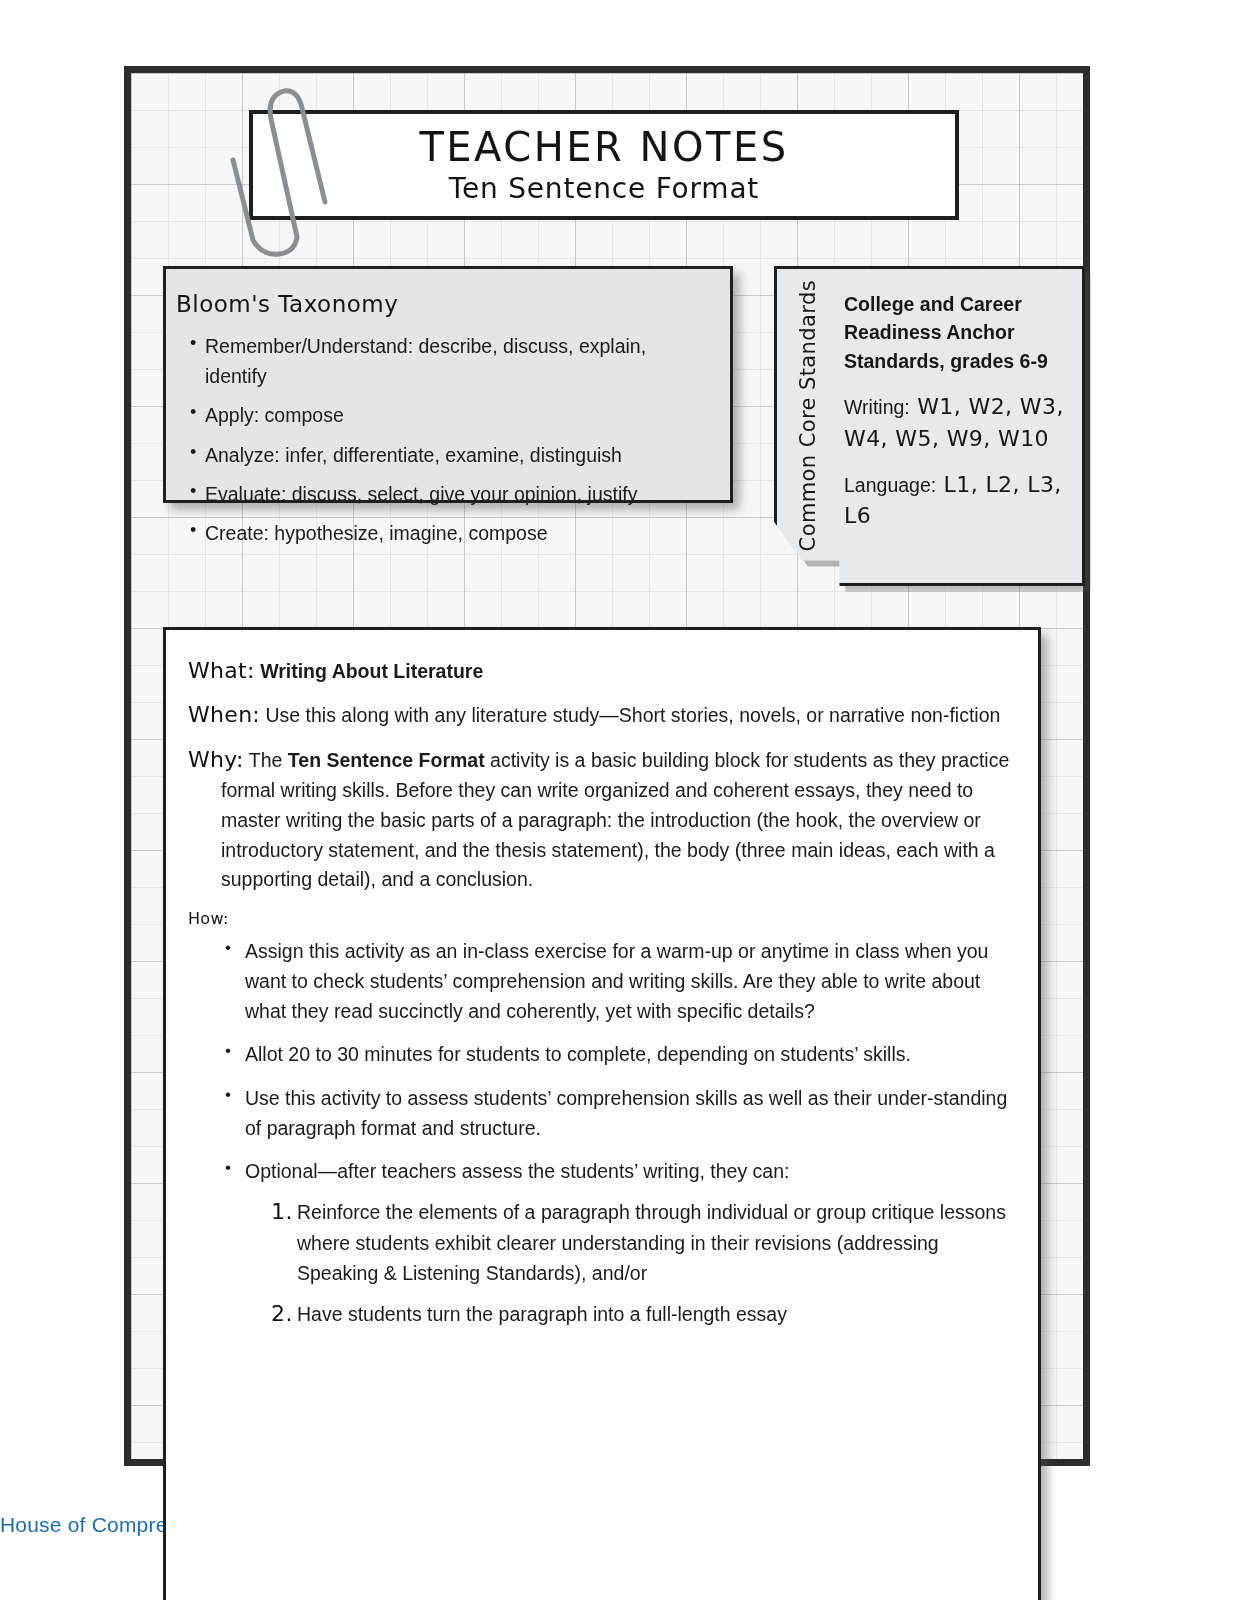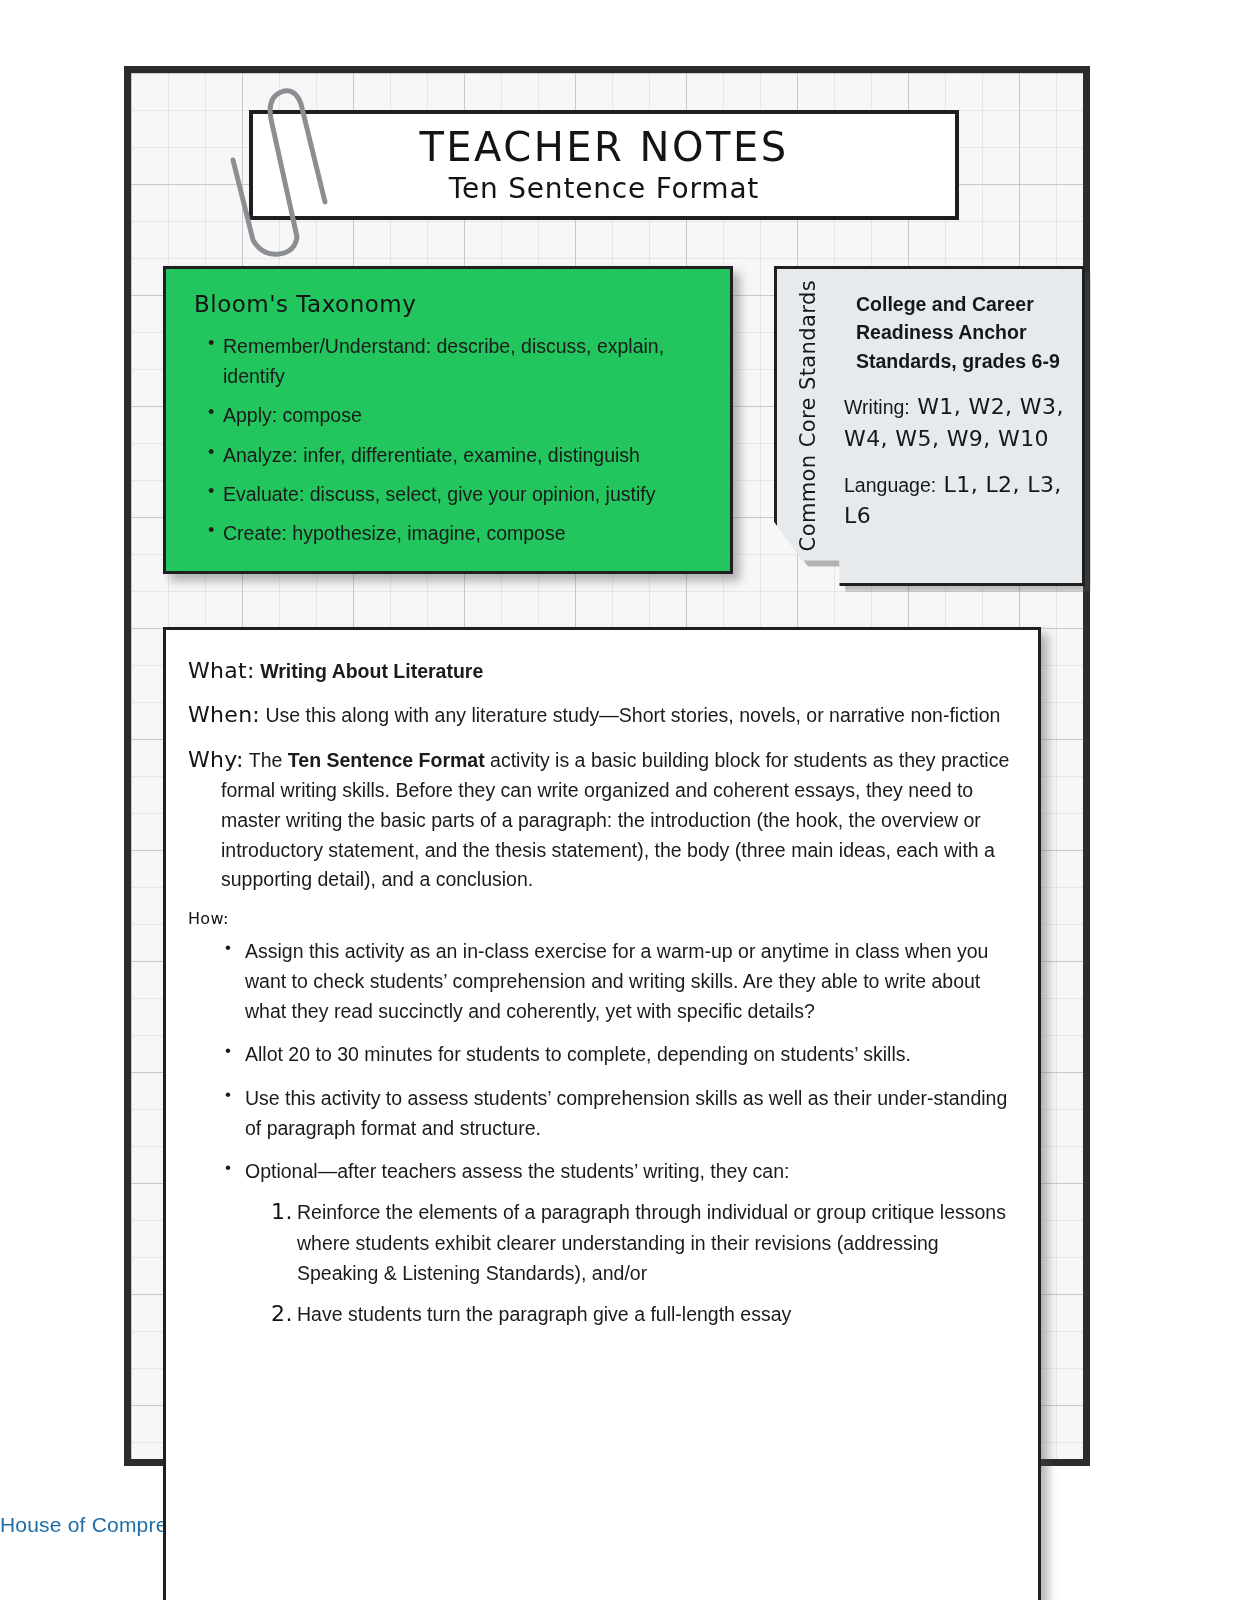--- a/index.html
+++ b/index.html
@@ -87,23 +87,23 @@
     border: 3px solid #1f1f1f;
     box-shadow: 7px 7px 9px rgba(80,80,80,0.42);
     z-index: 15;
   }
 
   
   #bloom-card {
     left: 163px;
     top: 266px;
     width: 570px;
-    height: 308px;
-    background: #22c55e;
-    padding: 22px 26px 10px 26px;
+    height: 237px;
+    background: #e5e5e5;
+    padding: 22px 26px 10px 8px;
   }
   #bloom-title {
     font-size: 23px;
     color: #141414;
     margin: 0 0 8px 2px;
   }
   #bloom-list {
     list-style: none;
     margin: 14px;
     padding: 0;
@@ -181,21 +181,20 @@
     left: 70px;
     top: 24px;
     right: 12px;
   }
   #ccs-heading {
     font-size: 19.5px;
     font-weight: bold;
     color: #15181a;
     line-height: 1.45;
     margin-bottom: 16px;
-    margin-left: 12px;
   }
   .ccs-line {
     font-size: 22px;
     color: #15181a;
     line-height: 1.45;
     margin-bottom: 14px;
     letter-spacing: 0.4px;
   }
   .ccs-line .lbl {
     font-family: "Liberation Sans", sans-serif;
@@ -377,21 +376,21 @@
     <li>Use this activity to assess students’ comprehension skills as well as their under-standing of paragraph format and structure.</li>
     <li>
       <span>Optional—after teachers assess the students’ writing, they can:</span>
       <ol id="sub-list">
         <li>
           <span class="num hand">1.</span>
           <span>Reinforce the elements of a paragraph through individual or group critique lessons where students exhibit clearer understanding in their revisions (addressing Speaking &amp; Listening Standards), and/or</span>
         </li>
         <li>
           <span class="num hand">2.</span>
-          <span>Have students turn the paragraph give a full-length essay</span>
+          <span>Have students turn the paragraph into a full-length essay</span>
         </li>
       </ol>
     </li>
   </ul>
 </div>
 
 <div id="title-card">
   <div id="title-main" class="hand">TEACHER NOTES</div>
   <div id="title-sub" class="hand">Ten Sentence Format</div>
 </div>

